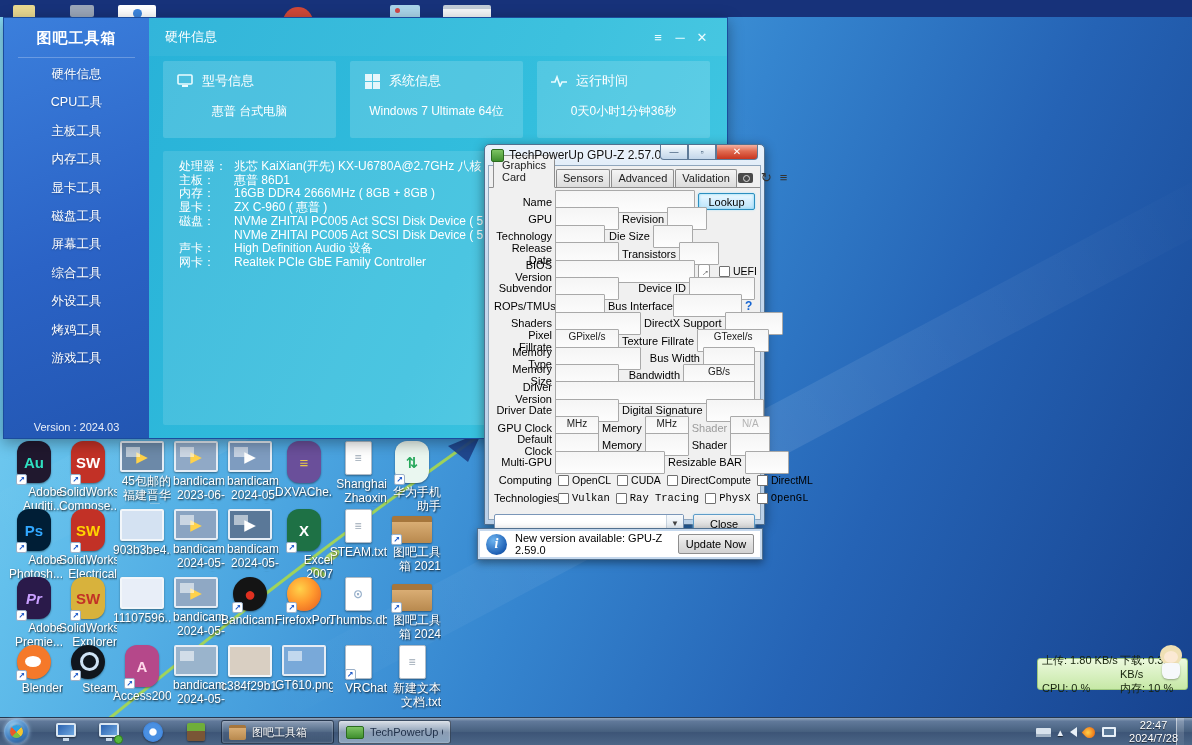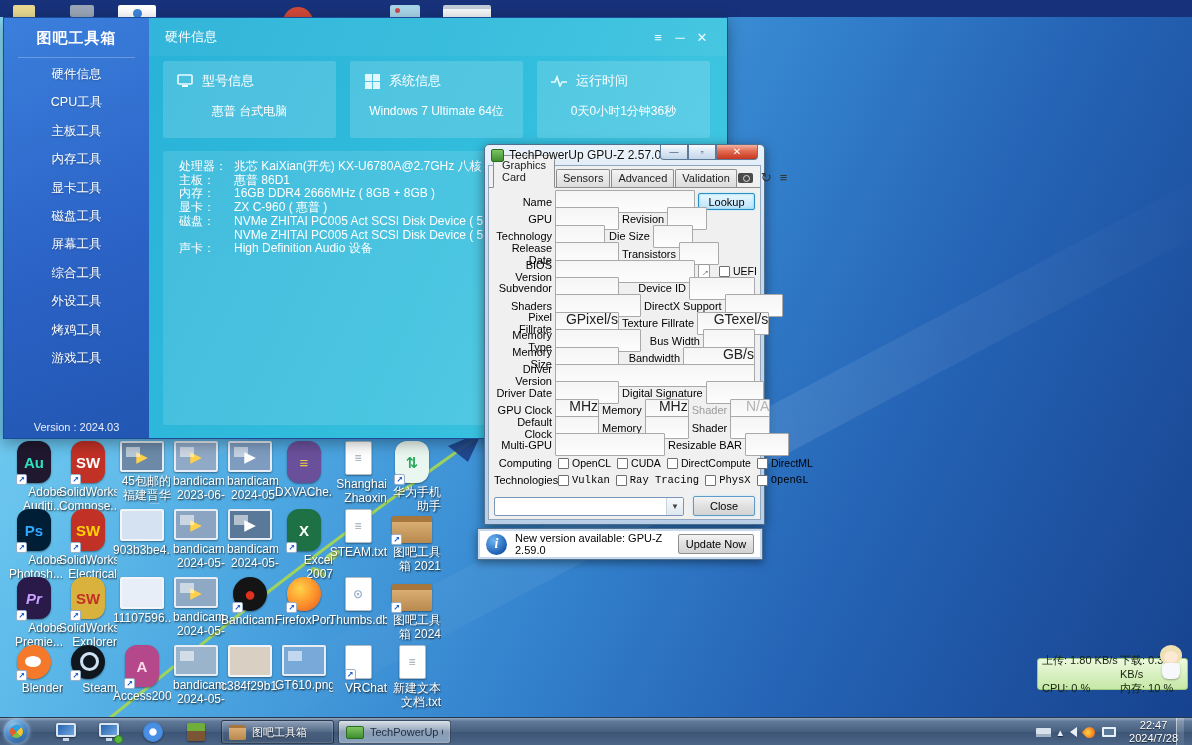--- a/index.html
+++ b/index.html
@@ -47,21 +47,21 @@
   .gz-tabs { display:flex; align-items:flex-end; padding:3px 4px 0; border-bottom:1px solid #8e8e8e; height:22px; }
   .gz-tab { font-size:11px; padding:2px 6px 3px; border:1px solid #8e8e8e; border-bottom:none; background:linear-gradient(#f4f4f4,#dcdcdc); margin-right:1px; border-radius:2px 2px 0 0; cursor:pointer; color:#222; }
   .gz-tab.active { background:#f0f0f0; padding:3px 8px 4px; margin-bottom:-1px; border-bottom:1px solid #f0f0f0; }
   .gz-tools { margin-left:auto; display:flex; align-items:center; gap:8px; padding-bottom:3px; }
   .cam { width:15px; height:10px; background:#4a4a4a; border-radius:2px; position:relative; cursor:pointer; }
   .cam::after { content:""; position:absolute; left:5px; top:2px; width:5px; height:5px; border:1.5px solid #ddd; border-radius:50%; }
   .gz-tool { font-size:13px; color:#333; line-height:12px; cursor:pointer; }
   .gz-form { padding:6px 5px 0; }
   .gz-row { display:flex; align-items:center; gap:3px; height:15px; margin-bottom:2.4px; font-size:11px; color:#000; }
   .gz-lbl { width:58px; text-align:right; flex-shrink:0; }
-  .fld { height:23px; background:linear-gradient(#f5f5f5,#fdfdfd); border:1px solid #a9a9a9; border-radius:1px; font-size:14px; text-align:right; line-height:13px; color:#222; flex-shrink:0; }
+  .fld { height:23px; background:linear-gradient(#f5f5f5,#fdfdfd); border:1px solid #a9a9a9; border-radius:1px; font-size:10px; text-align:center; line-height:13px; color:#222; flex-shrink:0; }
   .w140{width:140px} .w110{width:110px} .w86{width:86px} .w72{width:72px} .w64{width:64px} .w58{width:58px} .w52{width:52px} .w50{width:50px} .w46{width:44px} .w40{width:40px}
   .fgrow { flex:1; }
   .l2 { flex:1; text-align:right; white-space:nowrap; }
   .lfix { text-align:right; white-space:nowrap; }
   .gray { color:#9b9b9b !important; }
   .fld.gray { color:#b3b3b3 !important; }
   .sp62 { padding-right:62px; }
   .btn { border:1px solid #8e8e8e; background:linear-gradient(#f4f4f4,#e2e2e2 45%,#d2d2d2); border-radius:2px; font-size:11px; color:#000; text-align:center; cursor:pointer; }
   .btn-lookup { flex:1; height:17px; border:1px solid #2c8fbf; box-shadow:0 0 3px #7fd0f0 inset,0 0 2px #9fe0ff; background:linear-gradient(#f2fbff,#d4efff 45%,#bce4fa); }
   .share-ic { width:18px; height:15px; border:1px solid #9a9a9a; border-radius:2px; background:#fff; text-align:center; line-height:13px; font-size:10px; color:#333; cursor:pointer; }
@@ -488,20 +488,24 @@
     <span class="dt-val">NVMe ZHITAI PC005 Act SCSI Disk Device ( 512GB )</span>
   </div>
             <div class="dt-row">
     <span class="dt-lbl"></span>
     <span class="dt-val">NVMe ZHITAI PC005 Act SCSI Disk Device ( 512GB )</span>
   </div>
             <div class="dt-row">
     <span class="dt-lbl">声卡：</span>
     <span class="dt-val">High Definition Audio 设备</span>
   </div>
+            <div class="dt-row">
+    <span class="dt-lbl">网卡：</span>
+    <span class="dt-val">Realtek PCIe GbE Family Controller</span>
+  </div>
           </div>
       </div>
     </div>
   </div>
 
   <div id="gpuz">
     <div class="gz-titlebar">
       <span class="gz-appicon"></span>
       <span class="gz-title">TechPowerUp GPU-Z 2.57.0</span>
       <span class="gz-caps">
@@ -555,20 +559,27 @@
           <label class="gz-cb">
             <span class="cbbox"></span>
             <span class="cbtxt">UEFI</span>
           </label>
         </div>
         <div class="gz-row">
           <span class="gz-lbl">Subvendor</span>
           <span class="fld w64"></span>
           <span class="l2">Device ID</span>
           <span class="fld fgrow"></span>
+        </div>
+        <div class="gz-row">
+          <span class="gz-lbl">ROPs/TMUs</span>
+          <span class="fld w50"></span>
+          <span class="lfix" style="width:62px;">Bus Interface</span>
+          <span class="fld fgrow"></span>
+          <span class="q">?</span>
         </div>
         <div class="gz-row">
           <span class="gz-lbl">Shaders</span>
           <span class="fld w86"></span>
           <span class="l2">DirectX Support</span>
           <span class="fld w58"></span>
         </div>
         <div class="gz-row">
           <span class="gz-lbl">Pixel Fillrate</span>
           <span class="fld w64">GPixel/s</span>

